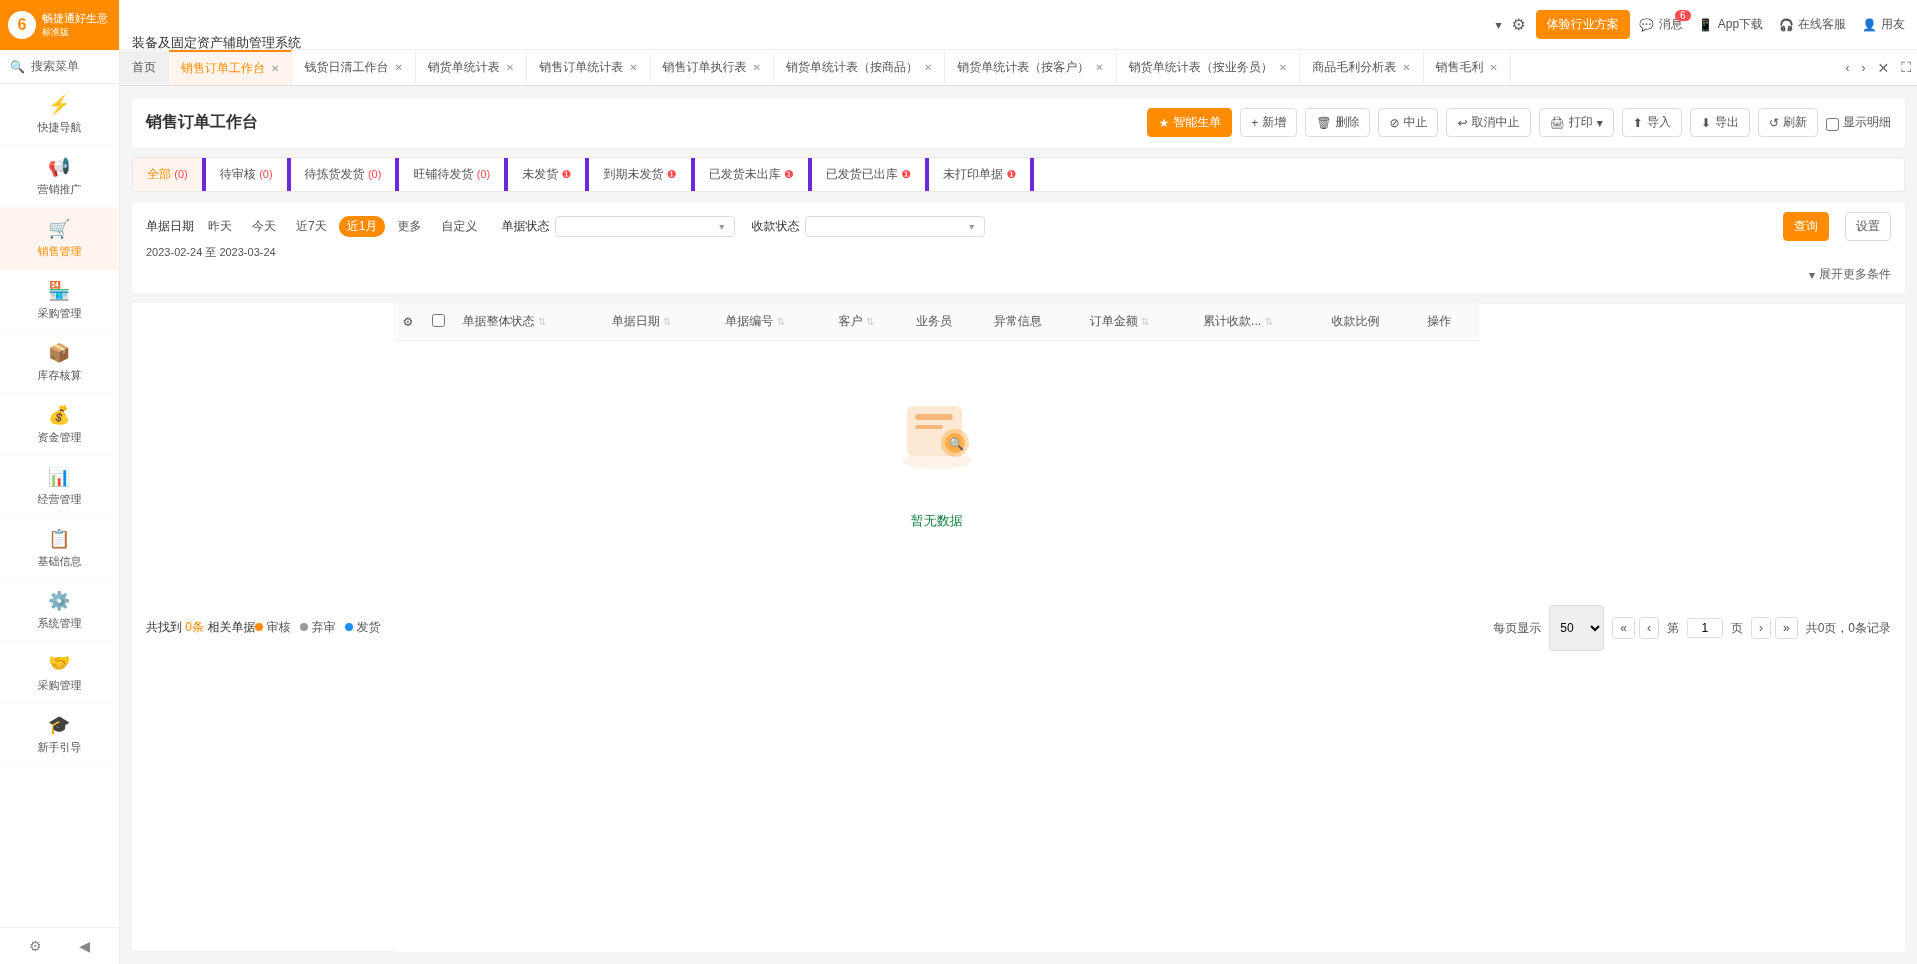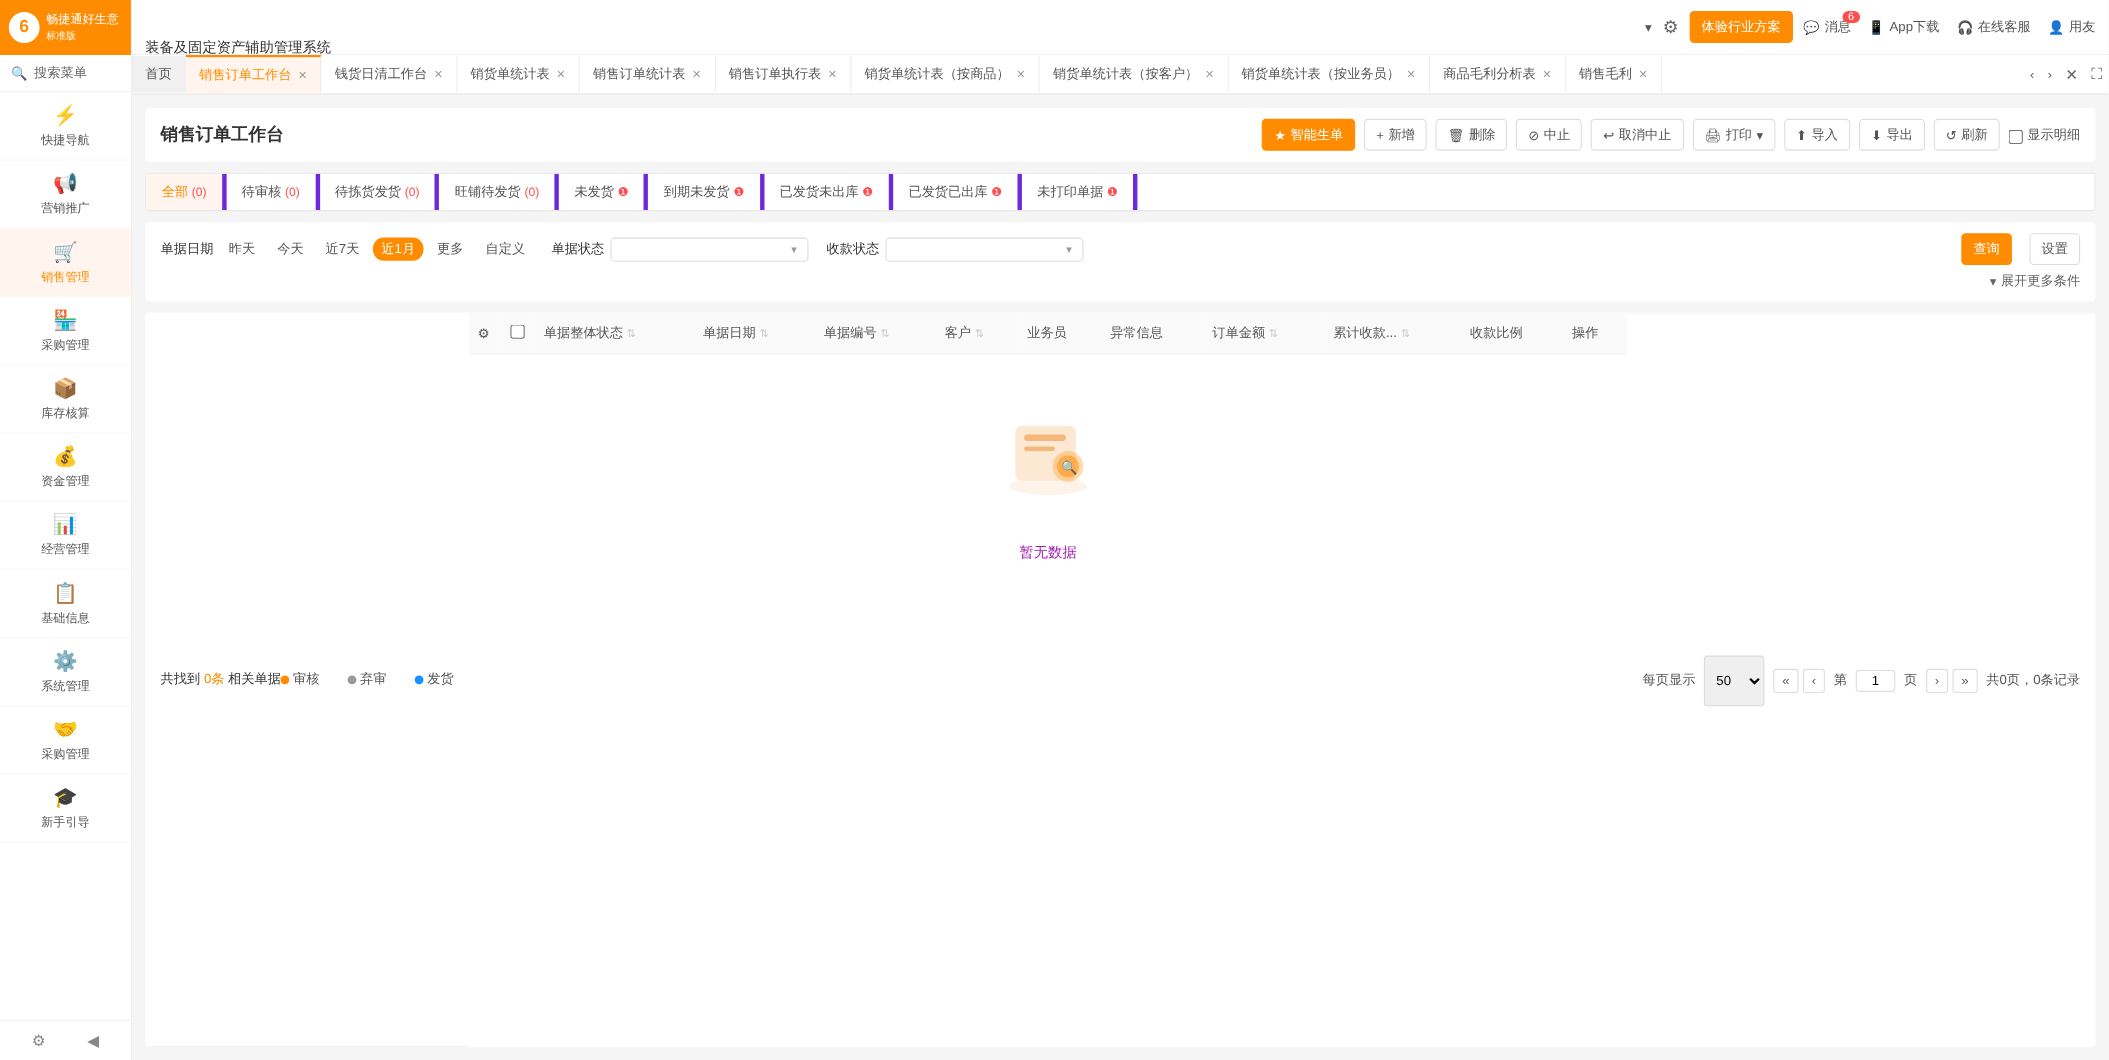--- a/index.html
+++ b/index.html
@@ -68,39 +68,39 @@
     .filter-tag.active { background: #ff8c00; color: #fff; border-radius: 10px; }
     .filter-select { display: flex; align-items: center; gap: 4px; padding: 4px 10px; border: 1px solid #ddd; border-radius: 4px; cursor: pointer; min-width: 140px; background: #fff; }
     .filter-select-arrow { color: #999; font-size: 10px; margin-left: auto; }
     .expand-btn { display: flex; align-items: center; gap: 4px; color: #666; cursor: pointer; font-size: 12px; margin-left: auto; }
 
     
     .table-area { flex: 1; background: #fff; border-radius: 4px; display: flex; overflow: hidden; }
     .table-toolbar { display: flex; align-items: center; padding: 8px 14px; border-bottom: 1px solid #f0f0f0; }
     .table-count { font-size: 12px; color: #333; }
     .table-count em { color: #ff8c00; font-style: normal; }
-    .table-actions { display: flex; gap: 26px; margin-left: auto; }
+    .table-actions { display: flex; gap: 10px; margin-left: auto; }
     .table-action-btn { display: flex; align-items: center; gap: 3px; font-size: 12px; cursor: pointer; color: #555; }
     .action-dot { width: 8px; height: 8px; border-radius: 50%; display: inline-block; }
     .dot-orange { background: #ff8c00; }
     .dot-gray { background: #999; }
     .dot-blue { background: #1890ff; }
 
     table { width: 100%; border-collapse: collapse; }
     thead tr { background: #fafafa; }
     th { padding: 10px 8px; font-size: 12px; color: #555; font-weight: normal; border-bottom: 1px solid #f0f0f0; white-space: nowrap; text-align: left; }
     th.sortable { cursor: pointer; }
     th.sortable:after { content: ' ⇅'; color: #ccc; font-size: 10px; }
     .checkbox-col { width: 30px; }
     .settings-col { width: 30px; }
 
     
     .empty-state { flex: 1; display: flex; flex-direction: column; align-items: center; justify-content: center; color: #bbb; padding: 40px; }
     .empty-icon { font-size: 80px; color: #f5c9a0; margin-bottom: 12px; }
-    .empty-text { font-size: 13px; color: #a21caf; }
+    .empty-text { font-size: 13px; color: #15803d; }
 
     
     .pagination { display: flex; align-items: center; justify-content: flex-end; padding: 10px 14px; border-top: 1px solid #f0f0f0; gap: 8px; background: #fff; }
     .page-size-label { font-size: 12px; color: #555; }
     .page-size-select { border: 1px solid #ddd; border-radius: 3px; padding: 14px 6px; font-size: 12px; }
     .page-nav { display: flex; align-items: center; gap: 4px; }
     .page-nav-btn { padding: 3px 7px; border: 1px solid #ddd; border-radius: 3px; cursor: pointer; font-size: 12px; color: #555; background: #fff; }
     .page-input { width: 36px; border: 1px solid #ddd; border-radius: 3px; text-align: center; padding: 2px 4px; font-size: 12px; }
     .page-total { font-size: 12px; color: #555; }
   </style>
@@ -371,20 +371,23 @@
             <span></span>
             <span class="filter-select-arrow">▾</span>
           </div>
         </div>
         <button class="btn btn-primary" style="margin-left:auto;">
           <span>查询</span>
         </button>
         <button class="btn">
           <span>设置</span>
         </button>
+      </div>
+      <div style="margin-top:4px;">
+        <span class="date-range">2023-02-24 至 2023-03-24</span>
       </div>
       <div style="margin-top:6px;display:flex;justify-content:center;">
         <span class="expand-btn">
           <span>▾</span>
           <span>展开更多条件</span>
         </span>
       </div>
     </div>
 
     <div class="table-area">

